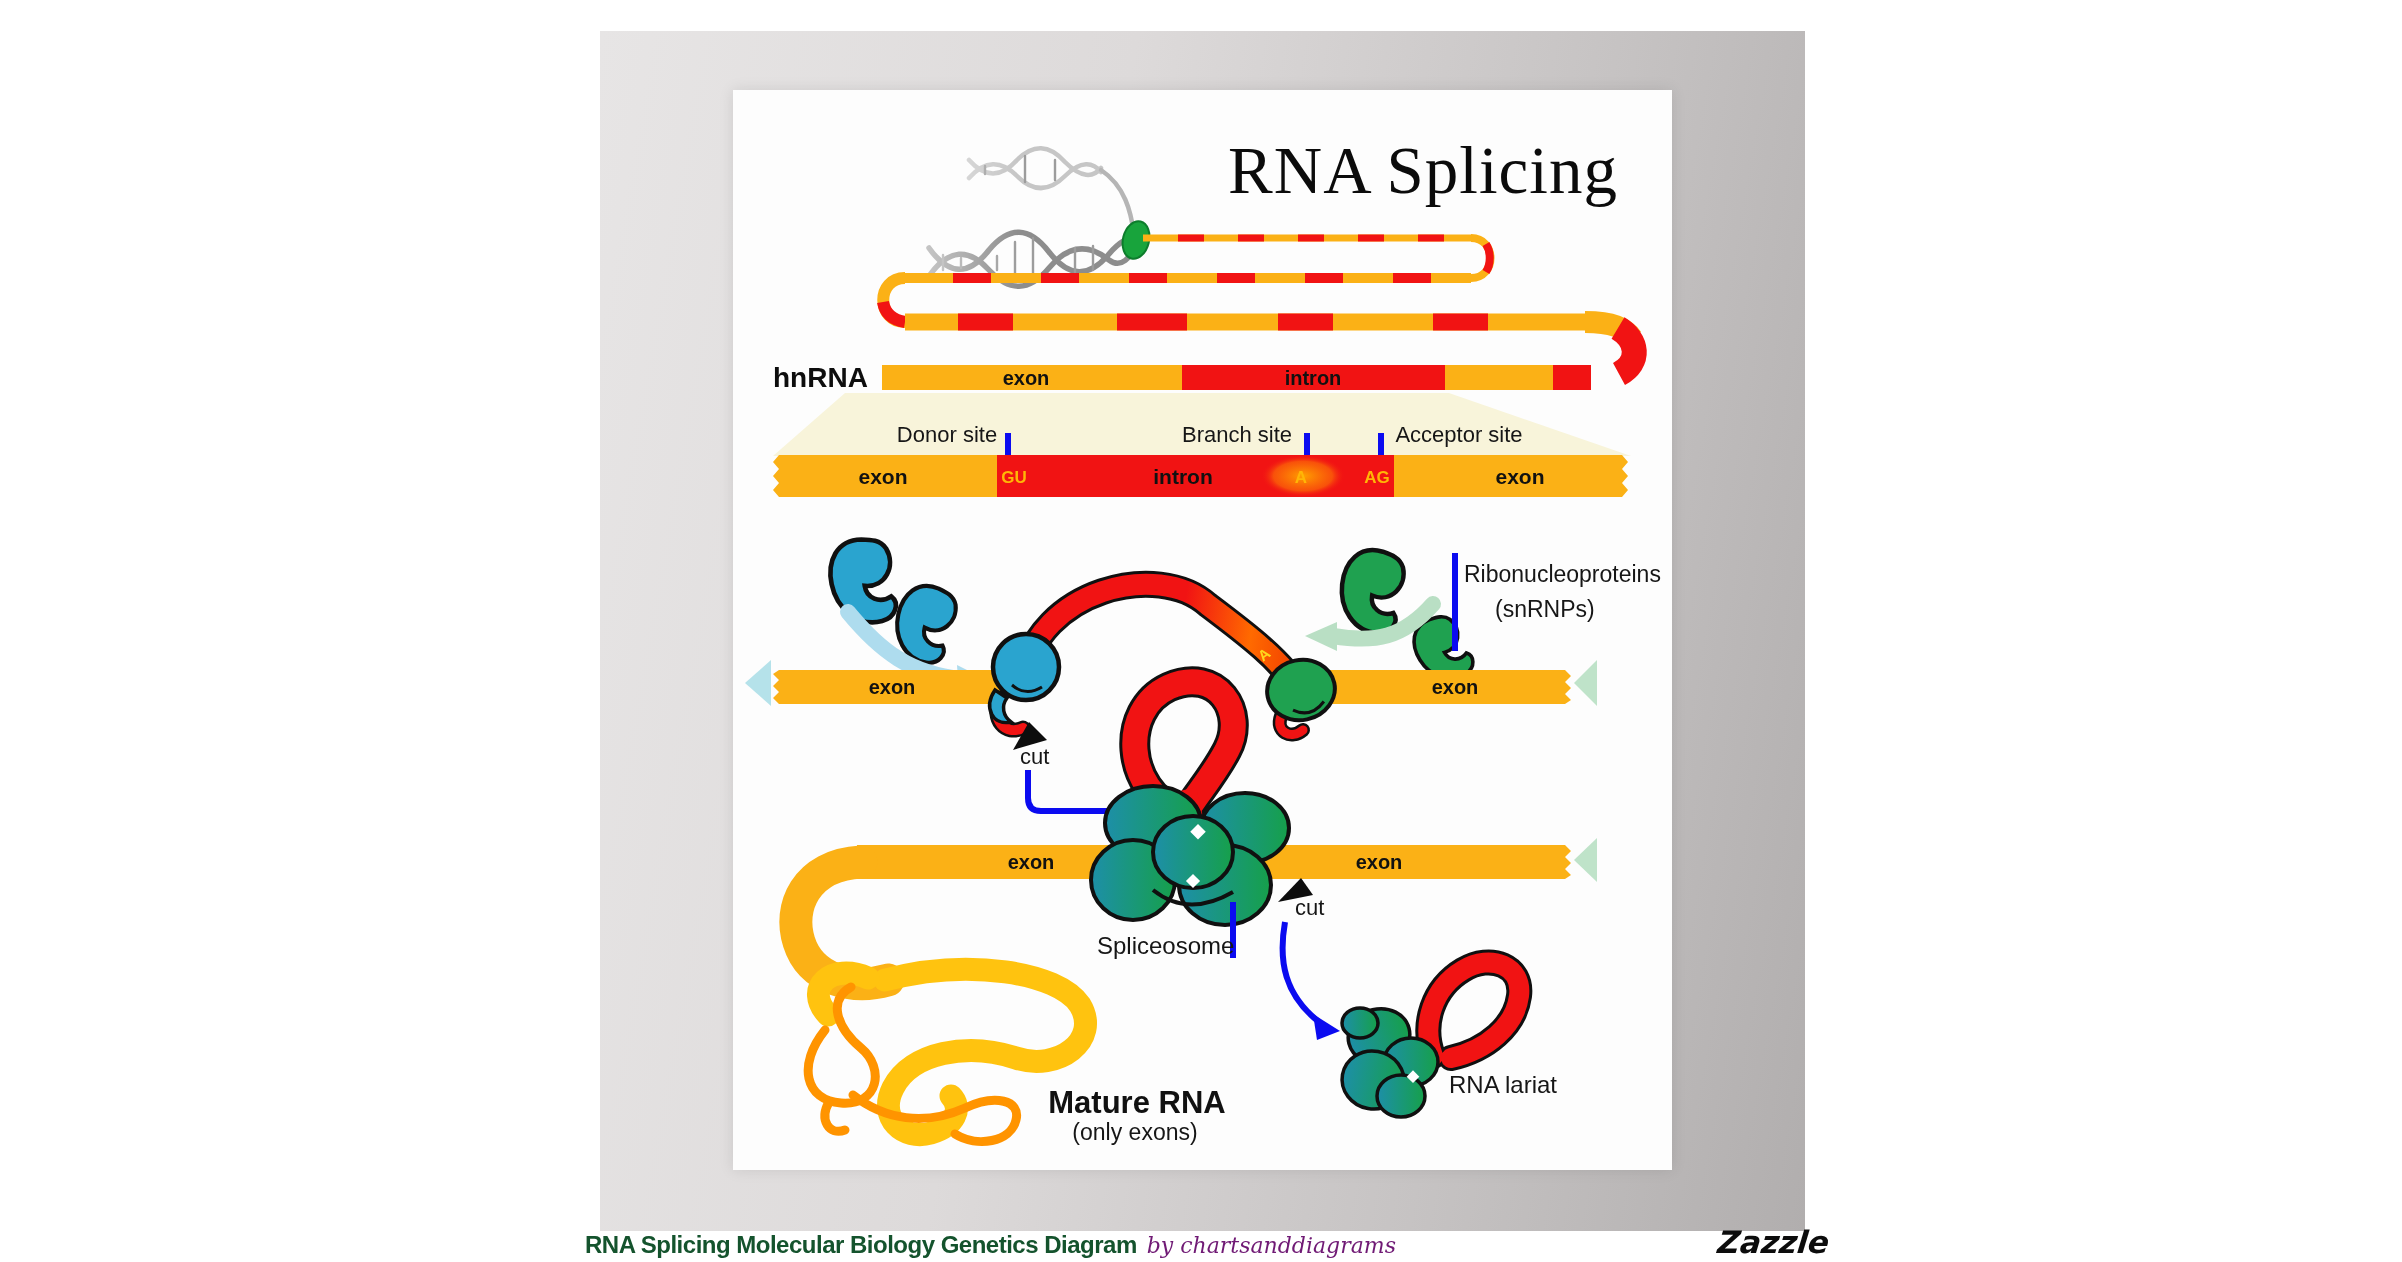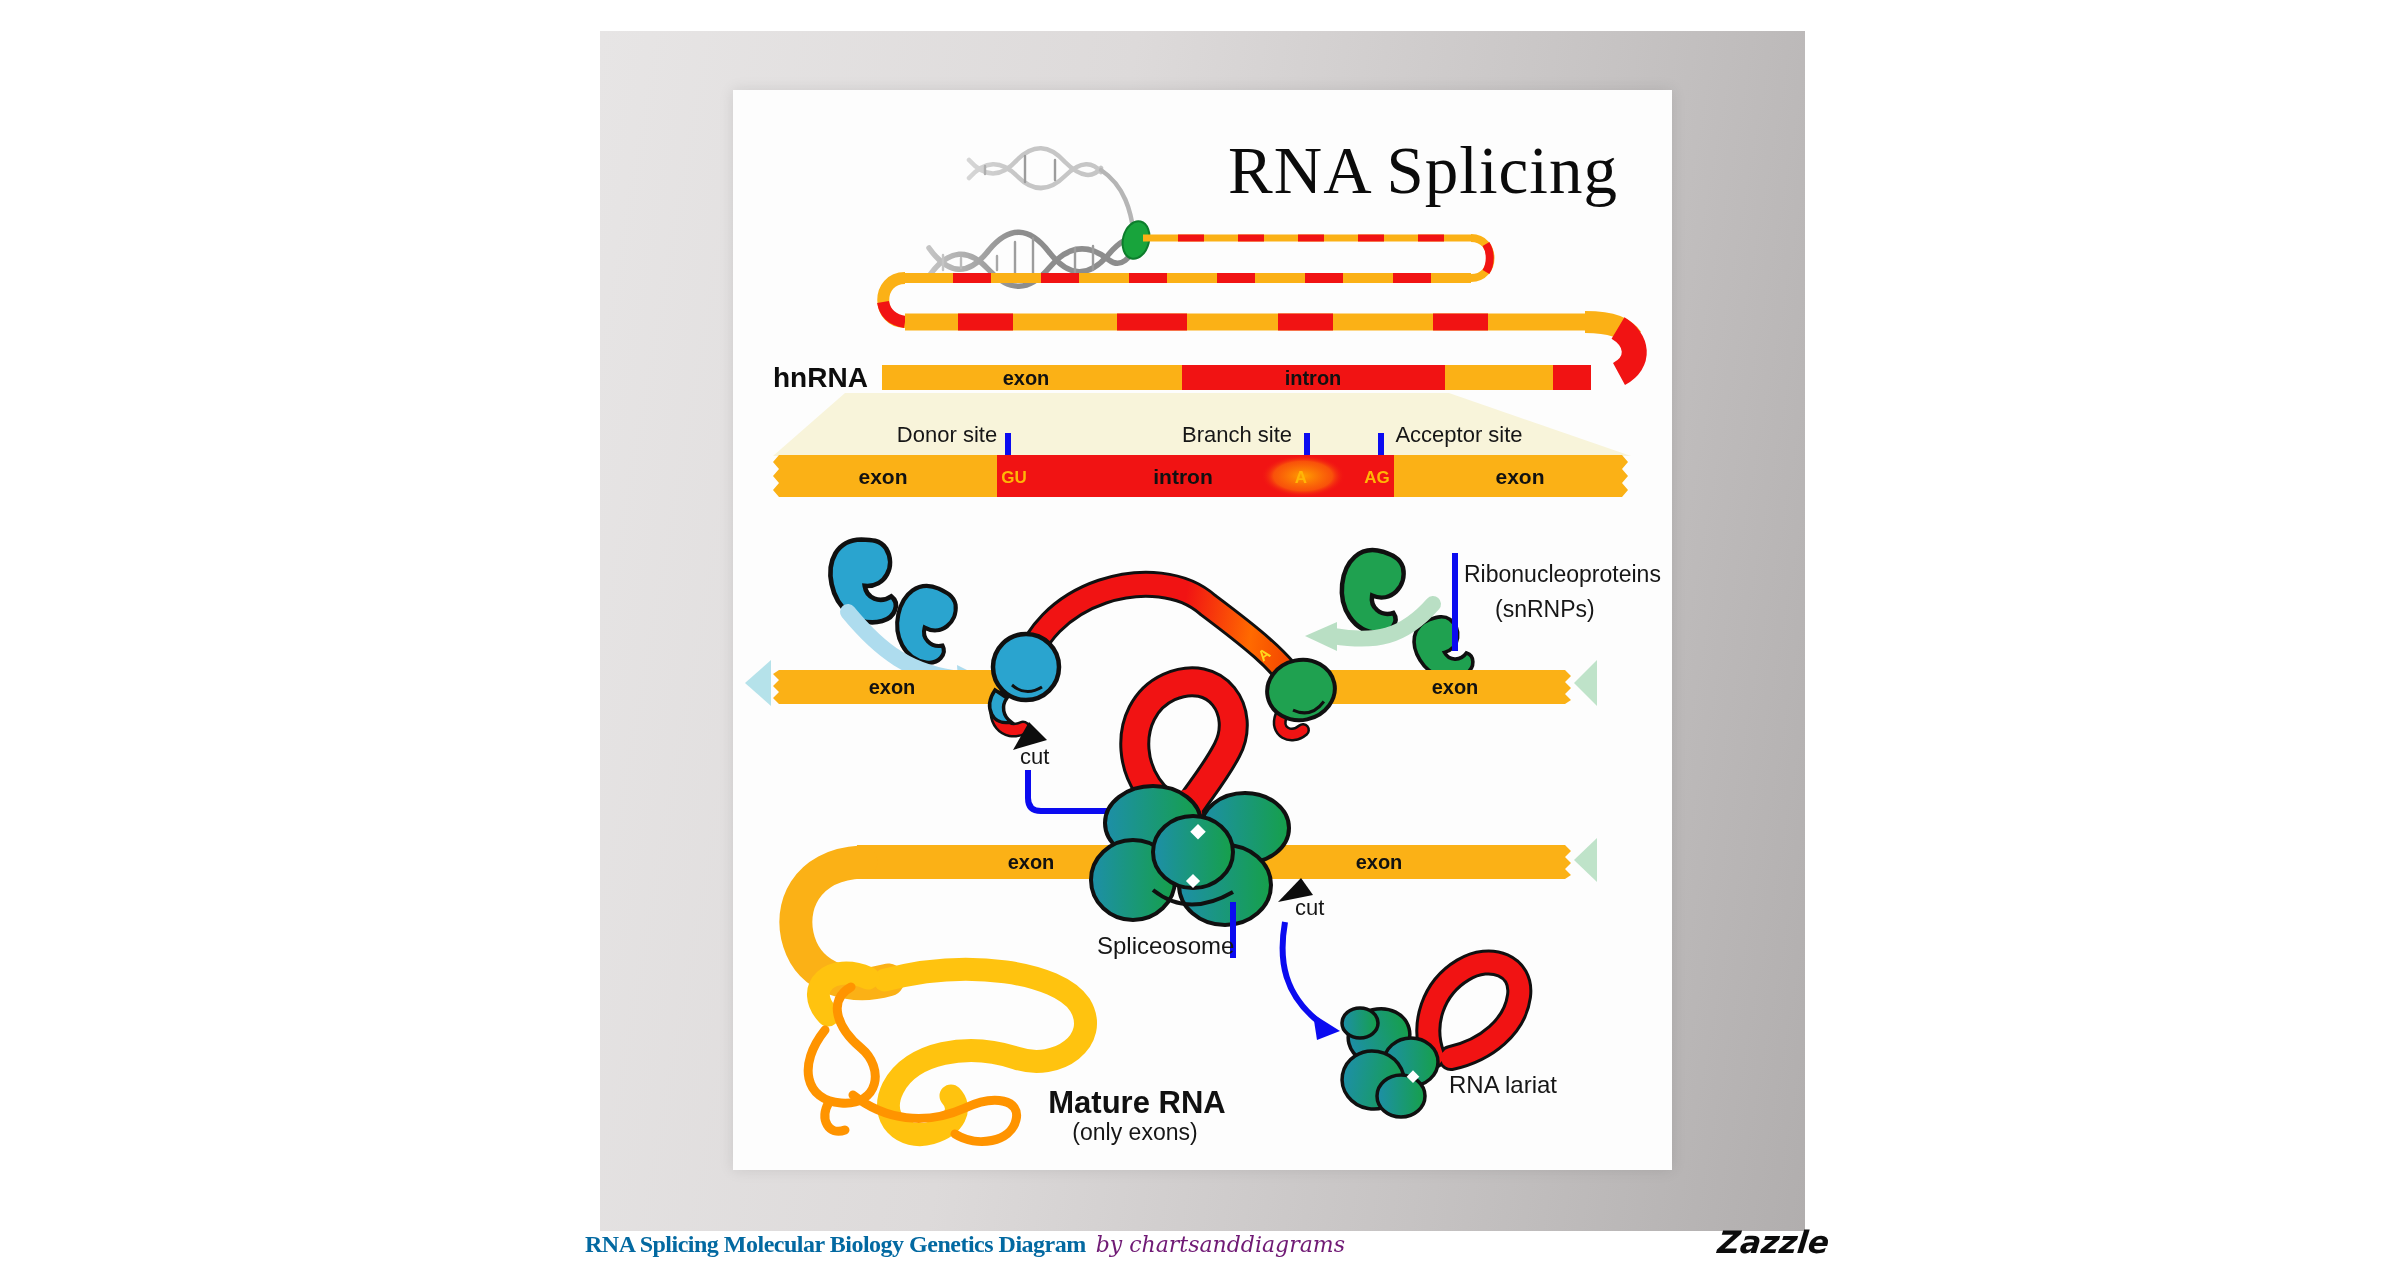--- a/index.html
+++ b/index.html
@@ -7,22 +7,22 @@
          font-family:"Liberation Sans",sans-serif;}
   
   #wall{position:absolute;left:600px;top:31px;width:1205px;height:1200px;
         background:linear-gradient(100deg,#e7e5e5 0%,#dddada 38%,#c6c3c3 72%,#b1aeae 100%);}
   
   #poster{position:absolute;left:733px;top:90px;width:939px;height:1080px;background:#fdfdfd;
           box-shadow:0 0 14px rgba(0,0,0,0.10);}
   #poster svg{display:block;width:100%;height:100%;}
   
   #caption{position:absolute;left:585px;top:1231px;display:flex;align-items:baseline;gap:10px;white-space:nowrap;}
-  #caption .ptitle{font-family:Liberation Serif, serif;font-weight:bold;
-                   font-size:24px;color:#0369a1;letter-spacing:-0.5px;}
+  #caption .ptitle{font-family:Liberation Sans, sans-serif;font-weight:bold;
+                   font-size:24px;color:#14532d;letter-spacing:-0.5px;}
   #caption .byline{font-family:"DejaVu Serif","Liberation Serif",serif;font-style:italic;
                    font-size:22px;color:#701a75;}
   #brand{position:absolute;left:1718px;top:1224px;font-family:"DejaVu Sans","Liberation Sans",sans-serif;
          font-weight:bold;font-style:italic;font-size:31px;color:#0c0c0c;transform:skewX(-6deg);}
   text{font-family:"Liberation Sans",sans-serif;}
   .barlbl{font-weight:bold;font-size:21px;fill:#111;}
   .sitelbl{font-size:22px;fill:#161616;}
   .seq{font-weight:bold;font-size:17px;fill:#ffb606;}
   .caplbl{font-size:23px;fill:#161616;}
 </style>

